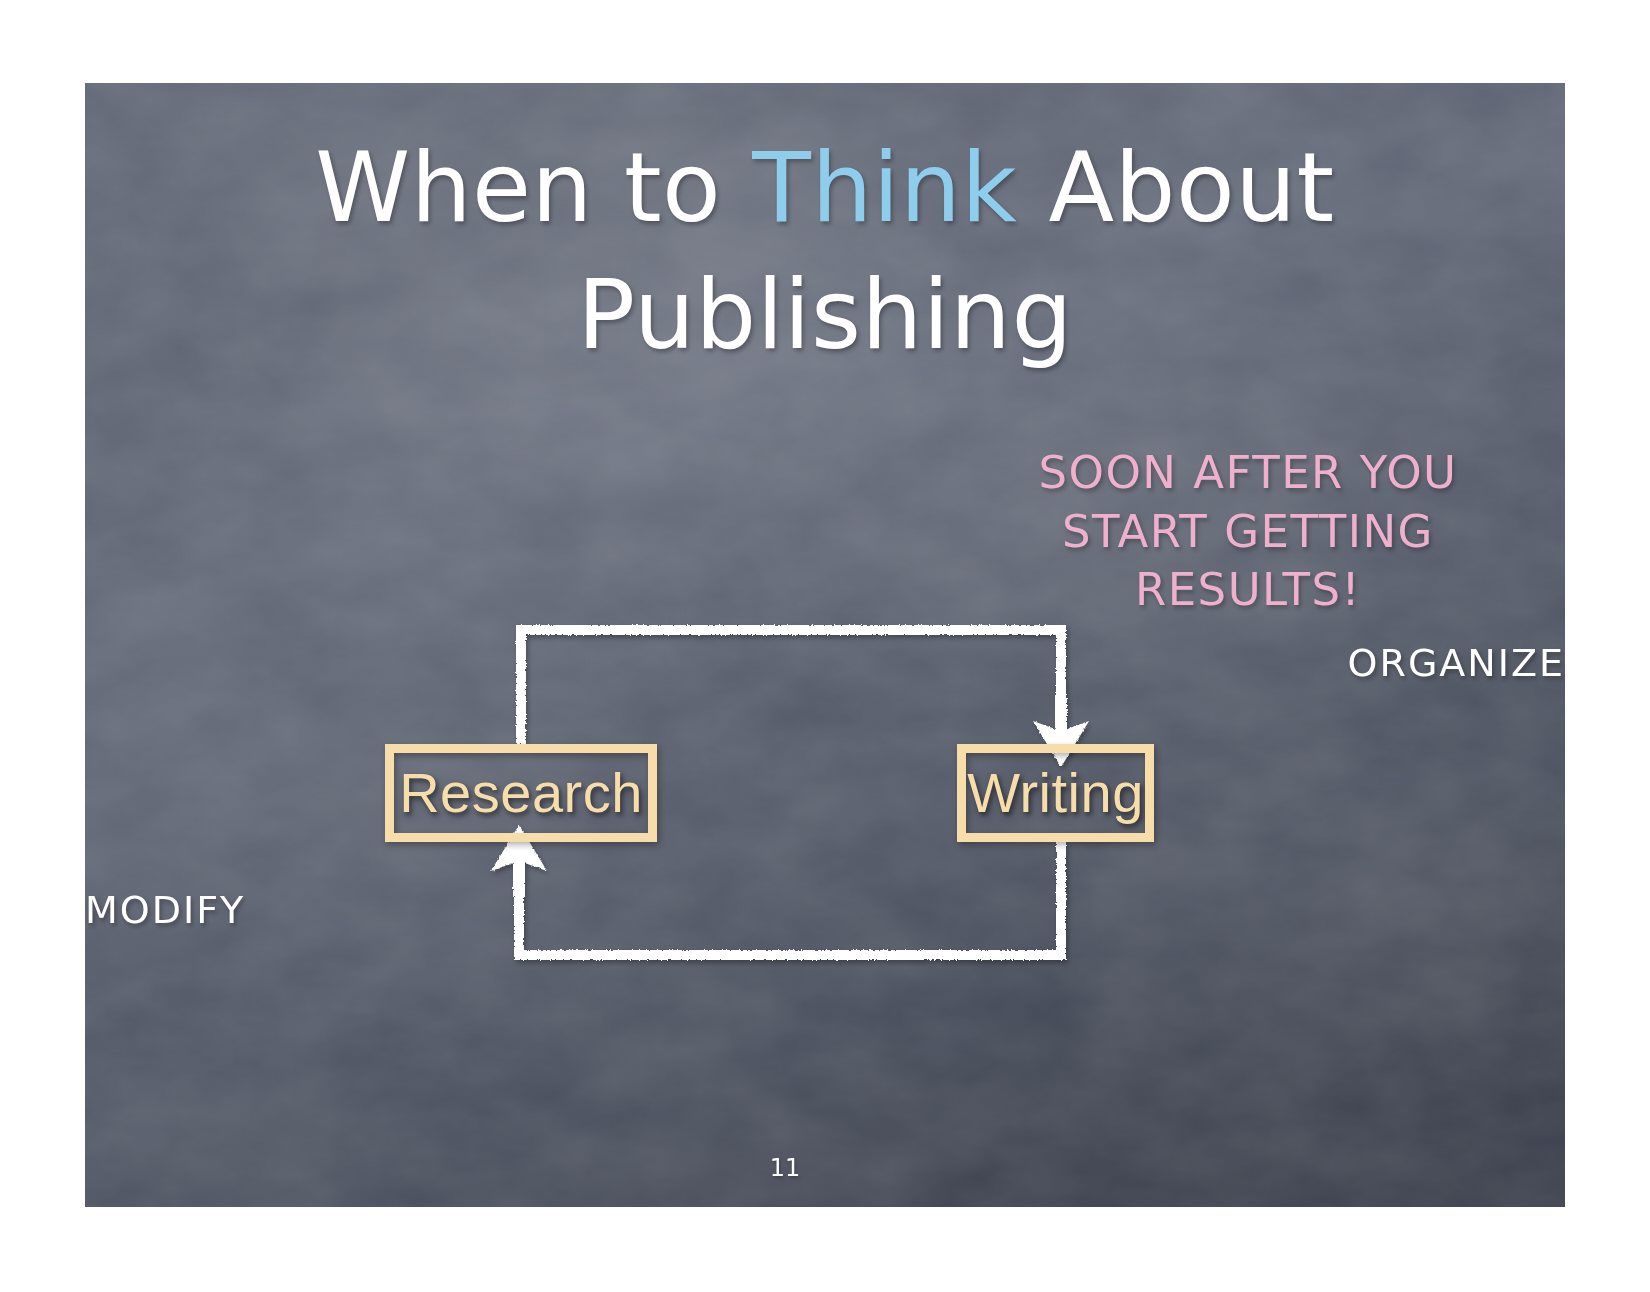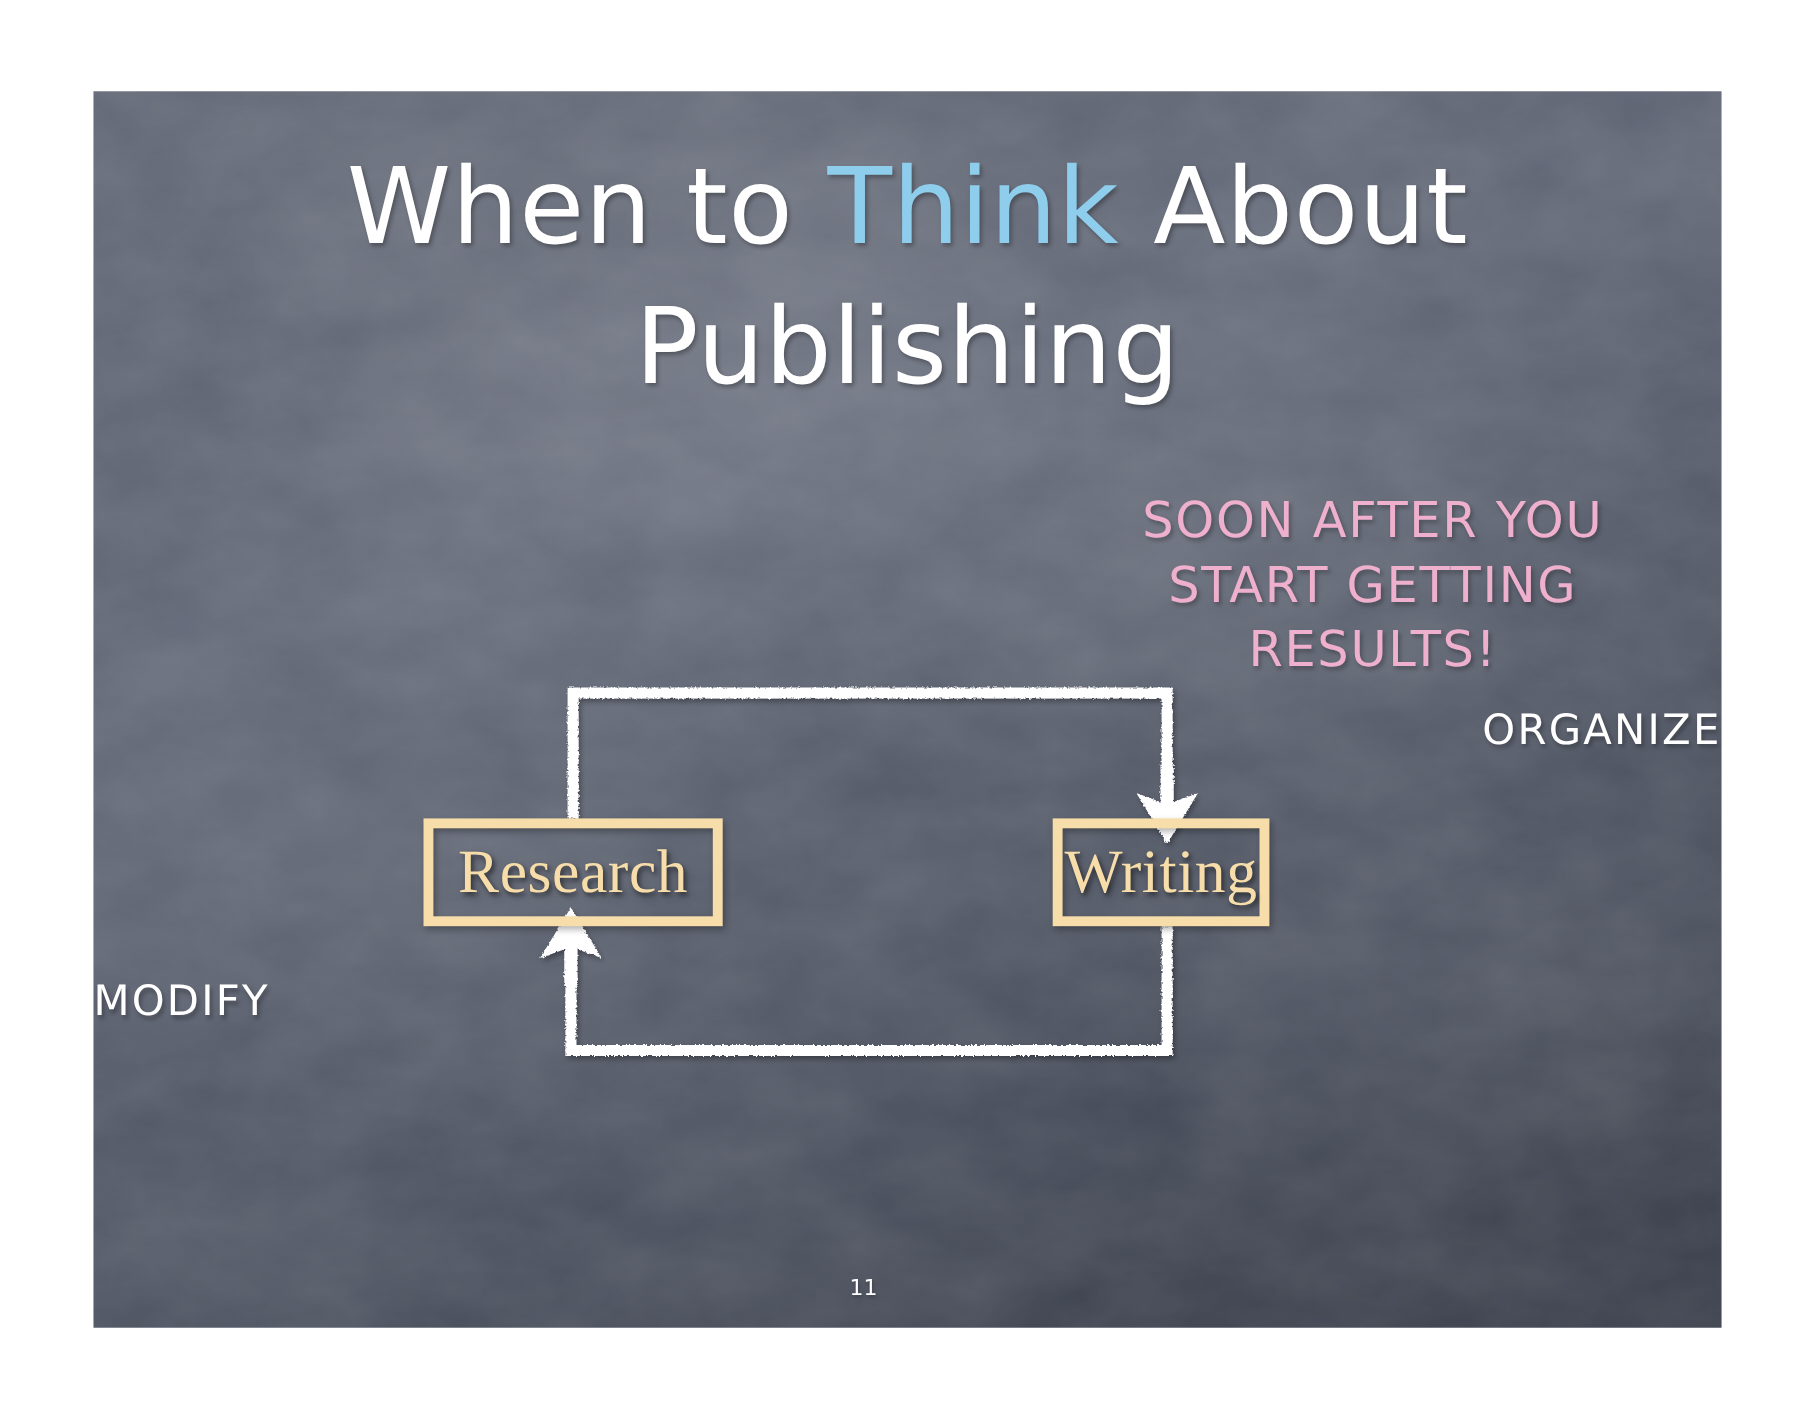--- a/index.html
+++ b/index.html
@@ -89,21 +89,21 @@
   }
 
   .flow-box {
     position: absolute;
     border: 9px solid #f7dda9;
     box-sizing: border-box;
     display: flex;
     align-items: center;
     justify-content: center;
     color: #f7dda9;
-    font-family: Liberation Serif, serif;
+    font-family: Liberation Sans, sans-serif;
     font-size: 56px;
     line-height: 1;
     letter-spacing: 0.5px;
     text-shadow: 2px 3px 4px rgba(0,0,0,0.32);
     filter: drop-shadow(2px 3px 3px rgba(0,0,0,0.30));
   }
   #box-research { left: 300px; top: 661px; width: 272px; height: 98px; }
   #box-writing  { left: 872px; top: 661px; width: 197px; height: 98px; }
 
   .edge-label {
@@ -130,21 +130,21 @@
     text-shadow: 1px 2px 3px rgba(0,0,0,0.25);
   }
   #footer-pagenum {
     position: absolute;
     left: 620px;
     bottom: 25px;
     width: 160px;
     text-align: center;
     color: #ffffff;
     font-family: "DejaVu Sans", sans-serif;
-    font-size: 20px;
+    font-size: 24px;
     text-shadow: 1px 2px 3px rgba(0,0,0,0.25);
   }
 </style>
 </head>
 <body>
 
 <div id="slide-page">
 
   <div id="chalkboard">
 

